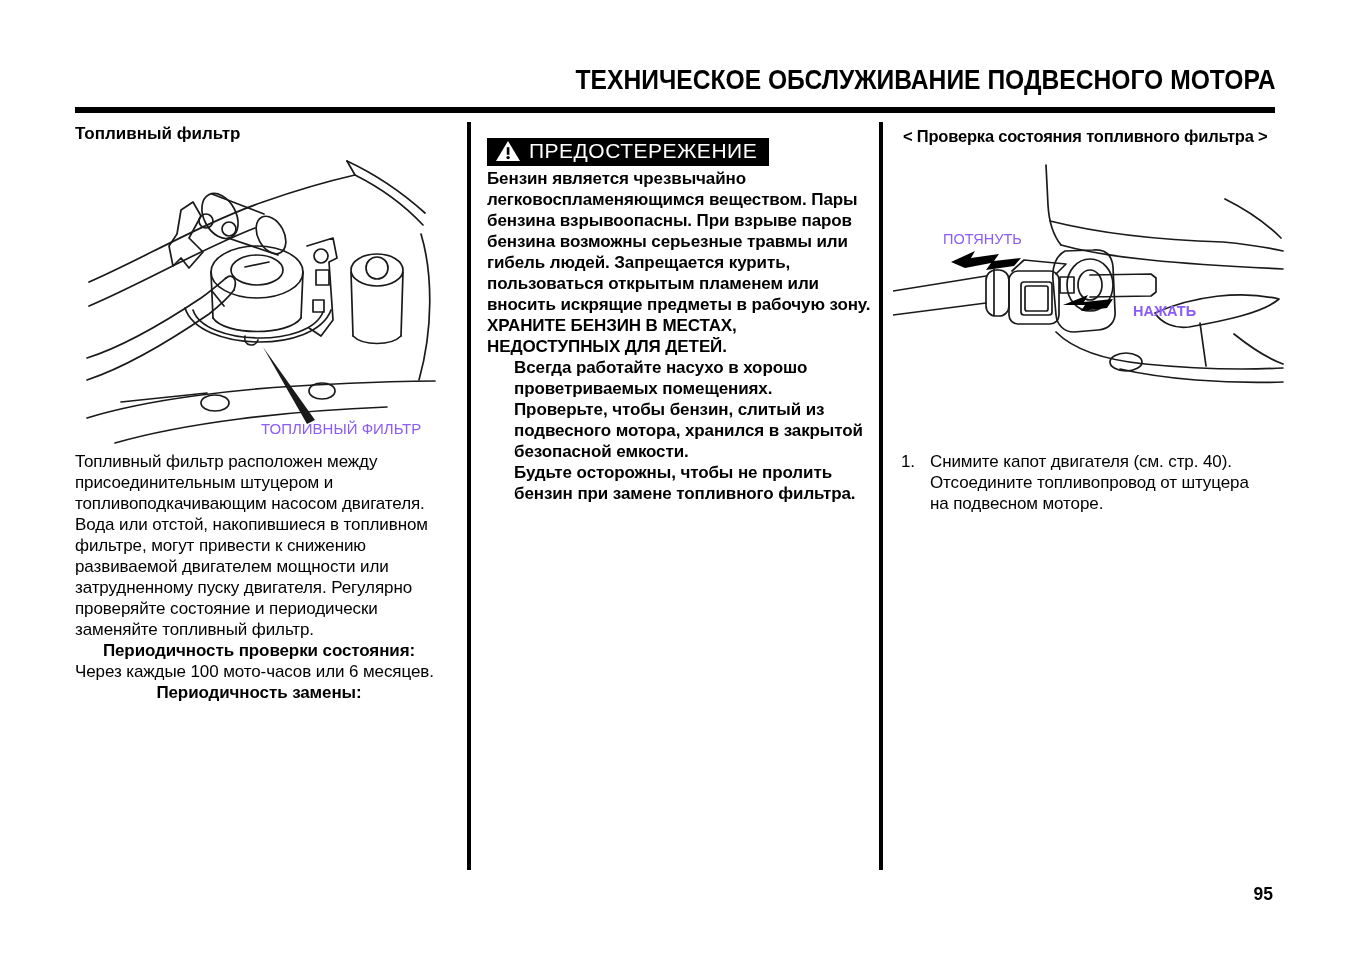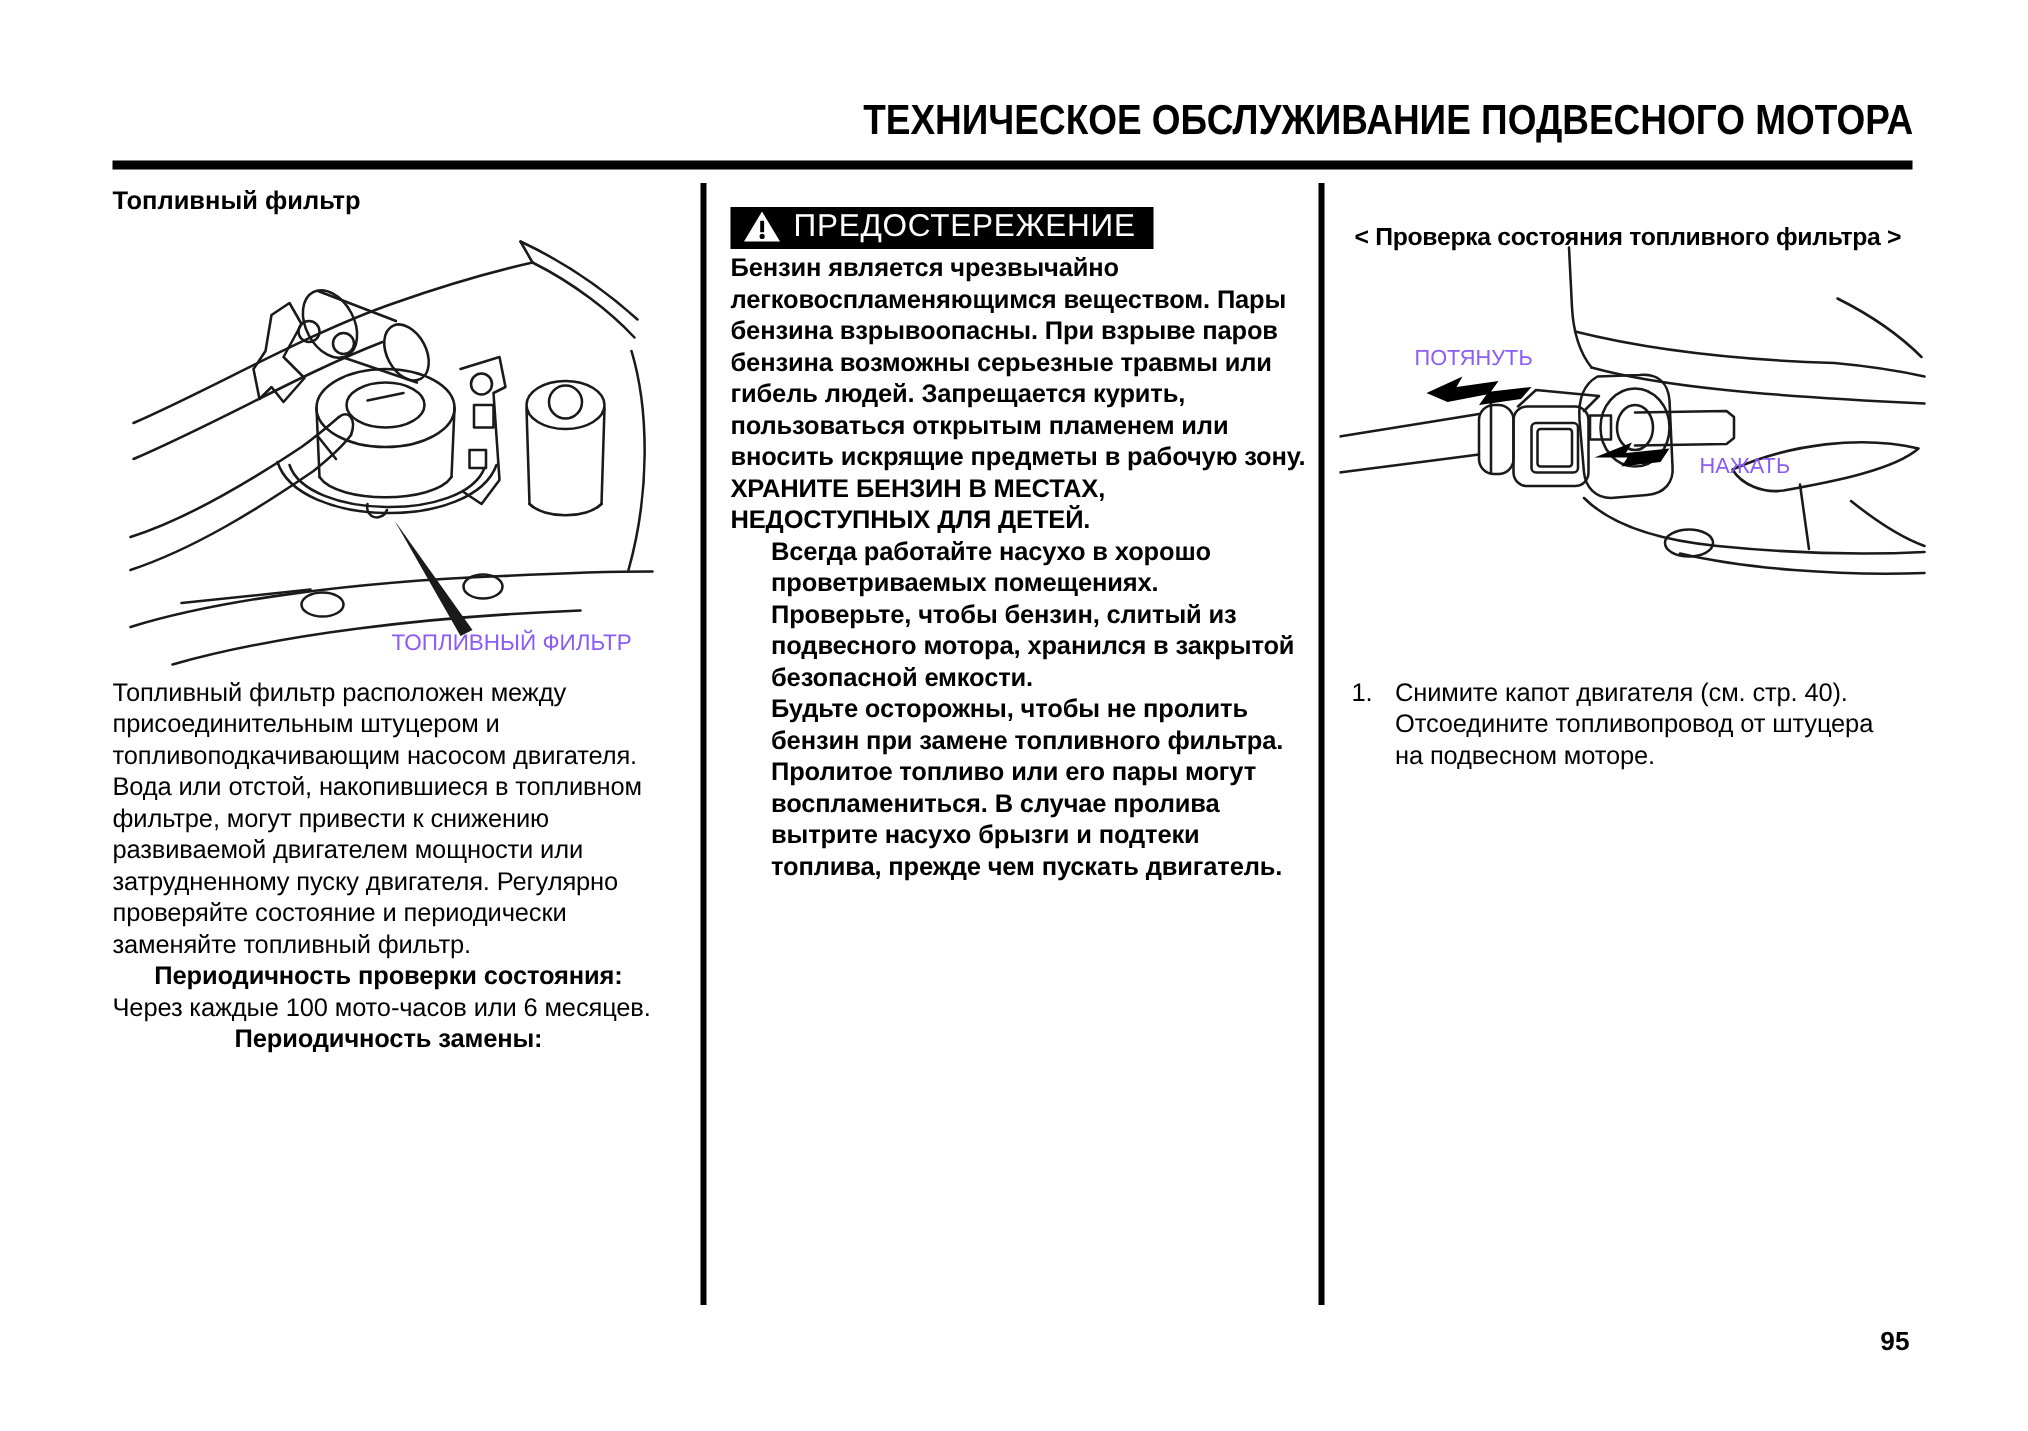--- a/index.html
+++ b/index.html
@@ -17,30 +17,30 @@
   }
   .header-rule{position:absolute;left:75px;top:107px;width:1200px;height:6px;background:#000;}
 
   
   .vdiv{position:absolute;top:122px;width:4px;height:748px;background:#000;}
   .vdiv1{left:467px;}
   .vdiv2{left:879px;}
 
   
   .h-left{position:absolute;left:75px;top:124px;font-size:17px;font-weight:bold;white-space:nowrap;}
-  .h-right{position:absolute;left:903px;top:127px;font-size:16.5px;font-weight:bold;white-space:nowrap;letter-spacing:-.2px;margin-top:22px;}
+  .h-right{position:absolute;left:903px;top:127px;font-size:16.5px;font-weight:bold;white-space:nowrap;letter-spacing:-.2px;}
 
   
   figure{position:absolute;}
   .fig-left{left:85px;top:150px;width:352px;height:298px;}
   .fig-right{left:893px;top:163px;width:392px;height:230px;}
   .fig-label{position:absolute;font-size:15px;white-space:nowrap;color:#8b5cf6;}
   .lbl-filter{left:176px;top:270px;}
   .lbl-pull{left:50px;top:68px;font-size:14.5px;}
-  .lbl-press{left:240px;top:140px;font-size:14.5px;}
+  .lbl-press{left:240px;top:140px;font-size:14.5px;font-weight:bold;}
   svg.lineart{position:absolute;left:0;top:0;}
   svg.lineart *{vector-effect:non-scaling-stroke;}
 
   
   .flow{position:absolute;font-size:17px;line-height:21px;letter-spacing:-.1px;}
   .flow-left{left:75px;top:451px;width:368px;}
   .flow-mid{left:487px;top:168px;width:386px;font-weight:bold;}
   .flow-mid .indent{margin-left:27px;}
   .b{font-weight:bold;text-align:center;}
 
@@ -141,21 +141,20 @@
     <circle cx="13.1" cy="17.6" r="1.7" fill="#000000"></circle>
   </svg>
   <span>ПРЕДОСТЕРЕЖЕНИЕ</span>
 </div>
 
 <div class="flow flow-mid">
   <p>Бензин является чрезвычайно легковоспламеняющимся веществом. Пары бензина взрывоопасны. При взрыве паров бензина возможны серьезные травмы или гибель людей. Запрещается курить, пользоваться открытым пламенем или вносить искрящие предметы в рабочую зону. ХРАНИТЕ БЕНЗИН В МЕСТАХ, НЕДОСТУПНЫХ ДЛЯ ДЕТЕЙ.</p>
   <p class="indent">Всегда работайте насухо в хорошо проветриваемых помещениях.</p>
   <p class="indent">Проверьте, чтобы бензин, слитый из подвесного мотора, хранился в закрытой безопасной емкости.</p>
   <p class="indent">Будьте осторожны, чтобы не пролить бензин при замене топливного фильтра.</p>
-  <p class="indent">Пролитое топливо или его пары могут воспламениться. В случае пролива вытрите насухо брызги и подтеки топлива, прежде чем пускать двигатель.</p>
 </div>
 
 <h2 class="h-right">&lt; Проверка состояния топливного фильтра &gt;</h2>
 
 <figure class="fig-right">
   <svg class="lineart" width="392" height="230" viewBox="0 0 392 230" fill="none" stroke="#1a1a1a" stroke-width="1.7" stroke-linecap="round" stroke-linejoin="round">
 
     <path d="M153,2 L155,42 C156,60 160,72 168,82"></path>
     <path d="M157,58 C205,70 265,77 330,79 C352,81 372,84 390,88"></path>
     <path d="M168,82 C215,95 285,101 390,106"></path>

